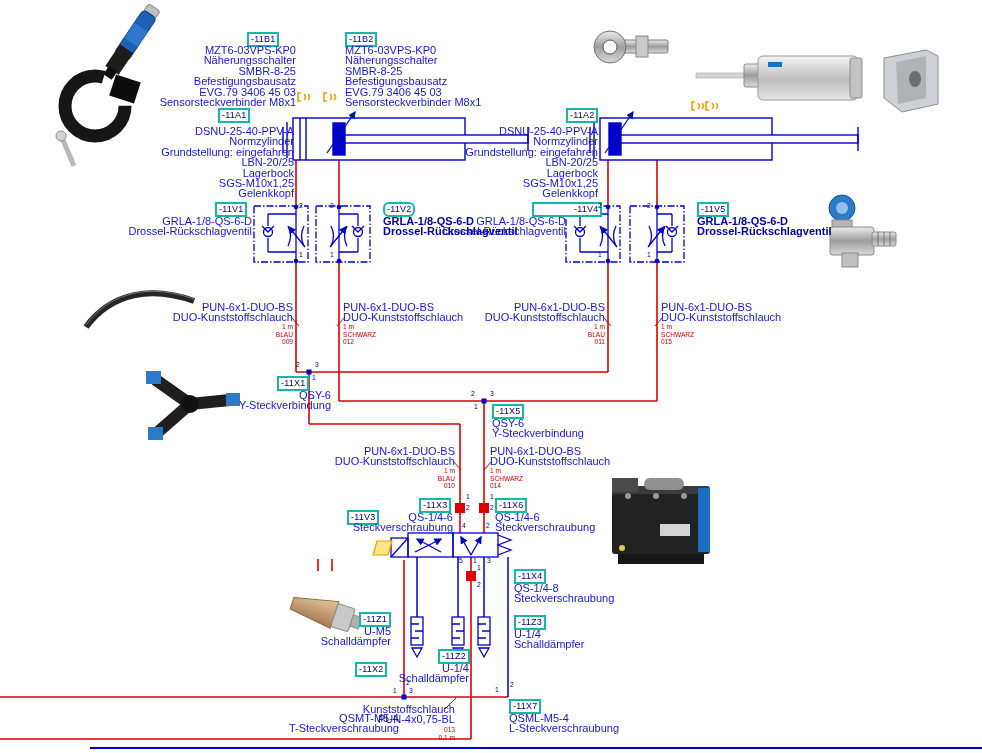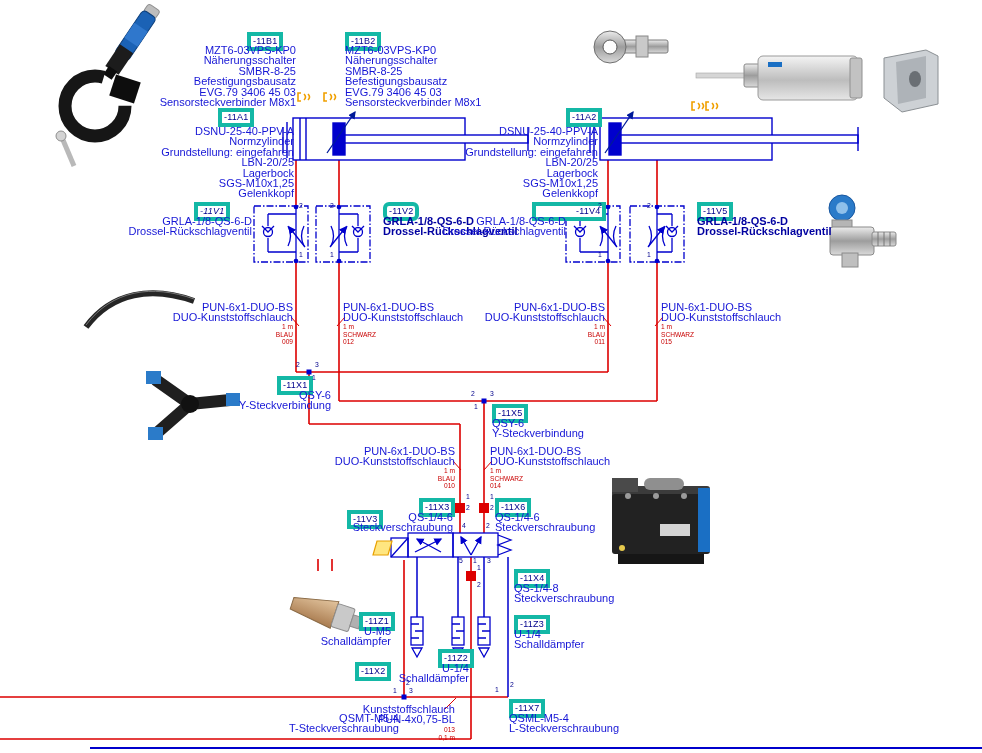--- a/index.html
+++ b/index.html
@@ -3,21 +3,21 @@
 <meta charset="utf-8">
 <style>
   html,body{margin:0;padding:0;background:#fff;}
   #stage{position:relative;width:982px;height:753px;background:#fff;overflow:hidden;
          font-family:"Liberation Sans","DejaVu Sans",sans-serif;}
   #wires{position:absolute;left:0;top:0;}
   .t{position:absolute;white-space:nowrap;color:#1616d6;font-size:11px;}
   .blk span{display:block;line-height:10.4px;}
   .tr{text-align:right;}
   .bold span{color:#0000a0;font-weight:bold;}
-  .tag{position:absolute;display:inline-block;border:4px solid #14b8a6;background:#fff;
+  .tag{position:absolute;display:inline-block;border:2px solid #14b8a6;background:#fff;
        color:#00008b;font-size:9px;line-height:11px;padding:0 2px;letter-spacing:.2px;}
   .meta{color:#c80000;font-size:6.6px;}
   .meta span{display:block;line-height:7.7px;}
   .port{position:absolute;color:#00008b;font-size:6.8px;line-height:7px;}
 </style>
 </head>
 <body>
 
 <div id="stage">
 
@@ -288,21 +288,21 @@
 <div class="t blk tr" style="left:448px;top:126px;width:150px;">
   <span>DSNU-25-40-PPV-A</span>
       <span>Normzylinder</span>
       <span>Grundstellung: eingefahren</span>
       <span>LBN-20/25</span>
       <span>Lagerbock</span>
       <span>SGS-M10x1,25</span>
       <span>Gelenkkopf</span>
 </div>
 
-<span class="tag" style="left:194px;top:202px;font-style:italic;">-11V1</span>
+<span class="tag" style="left:215px;top:202px;">-11V1</span>
 <div class="t blk tr" style="left:112px;top:216px;width:140px;">
   <span>GRLA-1/8-QS-6-D</span>
       <span>Drossel-Rückschlagventil</span>
 </div>
 
 <span class="tag" style="left:383px;top:202px;border-radius:6px;">-11V2</span>
 <div class="t blk bold" style="left:383px;top:216px;">
   <span>GRLA-1/8-QS-6-D</span>
       <span>Drossel-Rückschlagventil</span>
 </div>

